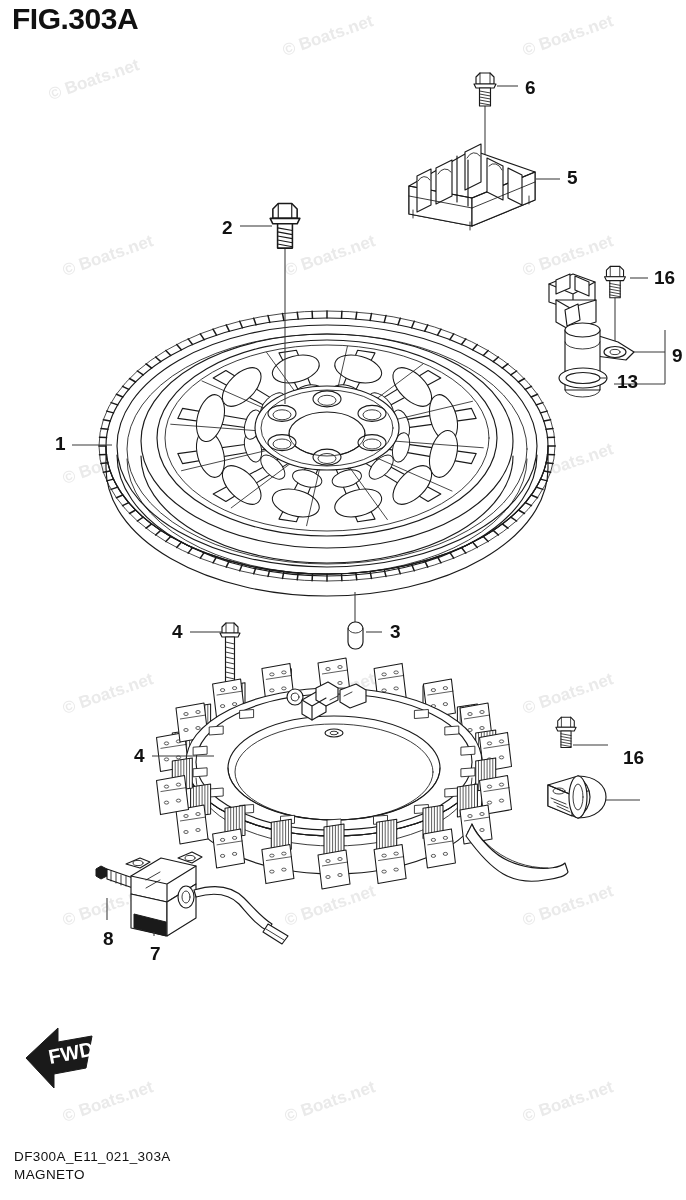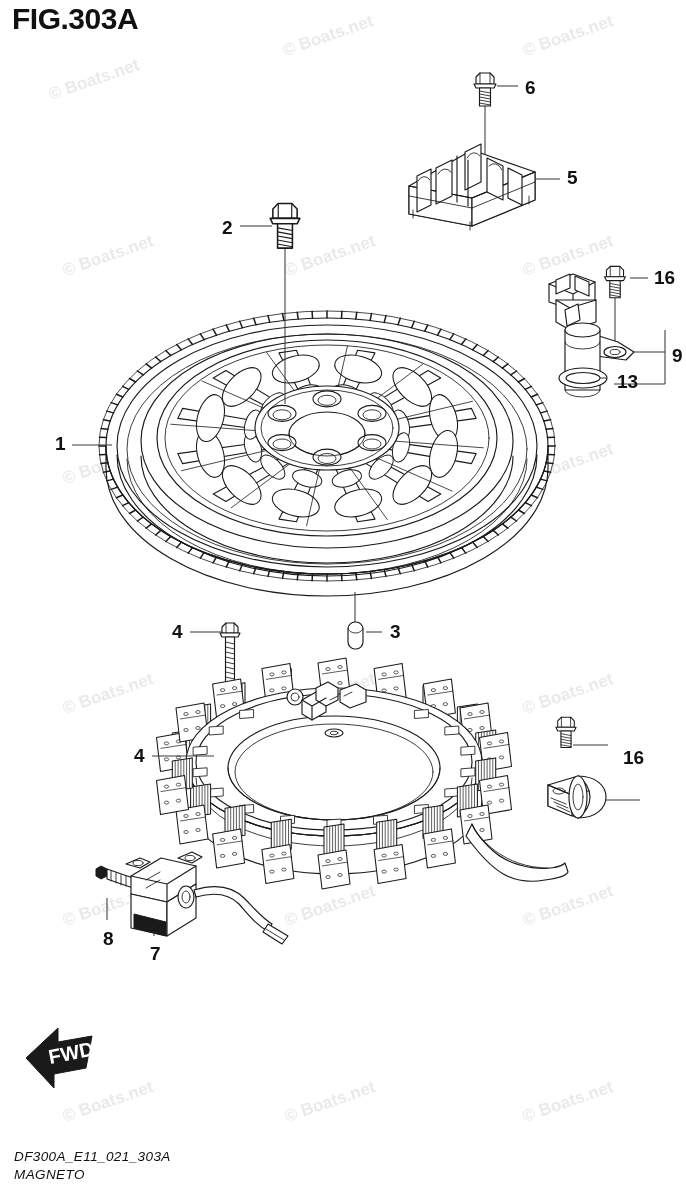--- a/index.html
+++ b/index.html
@@ -14,21 +14,21 @@
   
   #fig-title{
     position:absolute;left:12px;top:2px;
     font-size:30px;font-weight:bold;letter-spacing:-0.5px;
     font-family:"Liberation Sans","DejaVu Sans",sans-serif;
     color:#111;
   }
 
   
   #footer{position:absolute;left:14px;top:1148px;width:400px;}
-  #footer div{font-size:13.5px;line-height:18px;letter-spacing:0.4px;color:#111;font-style:italic;}
+  #footer div{font-size:13.5px;line-height:18px;letter-spacing:0.4px;color:#111;}
 
   
   .wm{
     position:absolute;
     font-size:17px;font-weight:bold;
     color:#eaeaea;
     white-space:nowrap;
     transform-origin:0 0;
     transform:rotate(-19deg);
     user-select:none;pointer-events:none;

